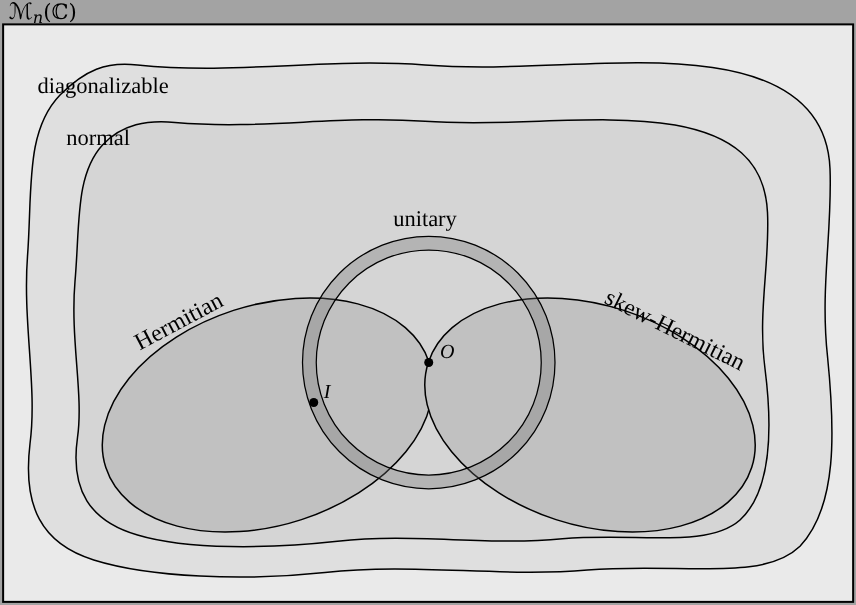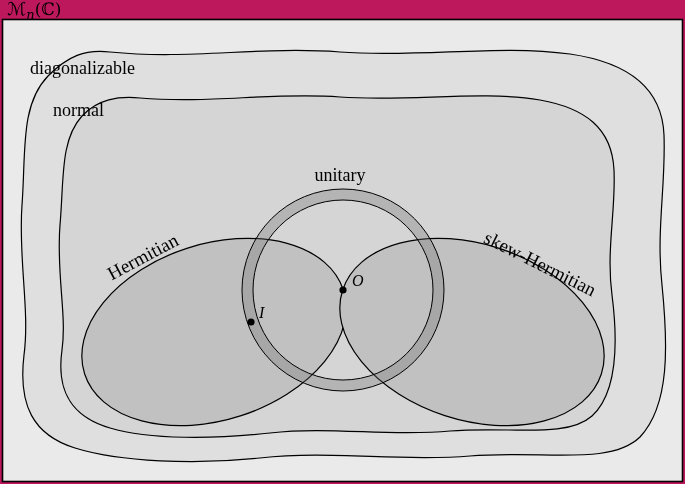--- a/index.html
+++ b/index.html
@@ -1,19 +1,19 @@
 <!DOCTYPE html>
 <html><head>
 <meta charset="utf-8">
 <style>
   html,body{margin:0;padding:0;background:#ffffff;}
   .stage{
     position:relative;
     width:685px;height:484px;
-    background:#be185d;
+    background:#a3a3a3;
     overflow:hidden;
     font-family:"Liberation Serif","DejaVu Serif",serif;
   }
   svg{display:block;}
   .outline{stroke:#000000;stroke-width:1.2;}
   .frame{stroke:#000000;stroke-width:1.6;}
   .ring{stroke:#000000;stroke-width:1;fill-rule:evenodd;fill-opacity:0.32;}
   .set-label{
     font-family:"Liberation Serif","DejaVu Serif",serif;
     fill:#000000;

